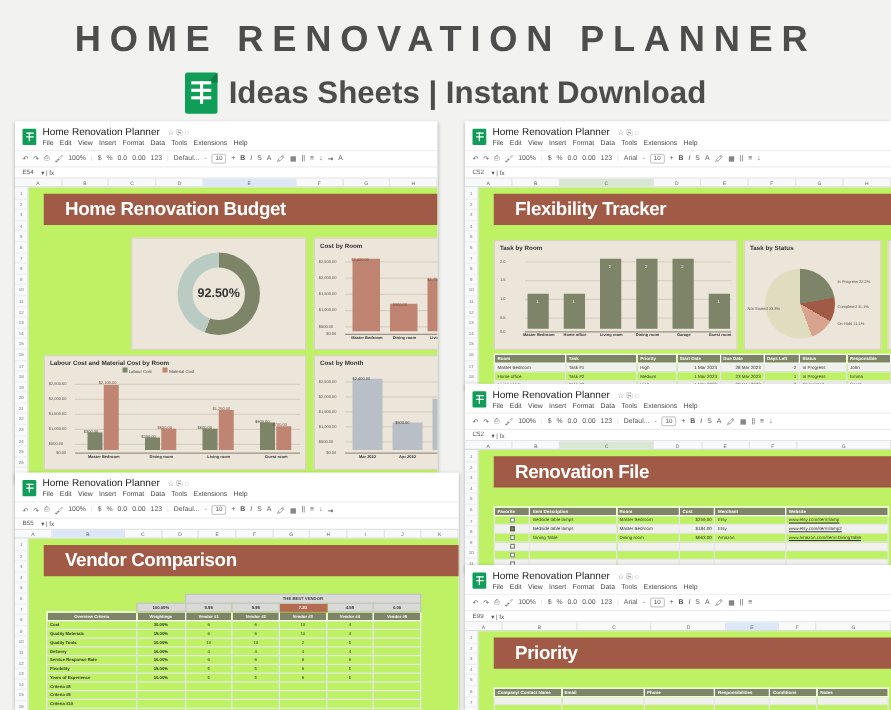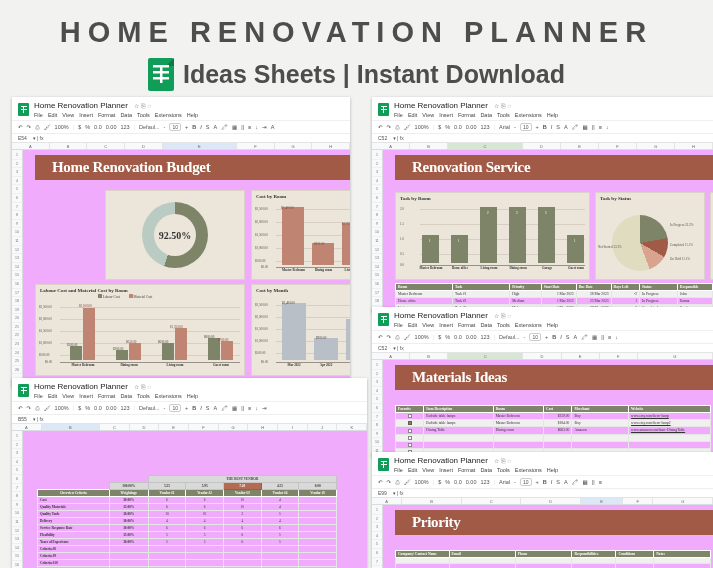--- a/index.html
+++ b/index.html
@@ -66,21 +66,21 @@
     font-size:5px; color:#555;
   }
   .s-colhdr{display:flex; height:7px; background:#f8f9fa; border-bottom:1px solid #dadce0; font-size:4px; color:#666;}
   .s-colhdr span{flex:1; text-align:center; border-right:1px solid #e4e4e4; line-height:7px;}
   .s-colhdr span.sel{background:#d7e7d3;}
   .s-colhdr span.selb{background:#dce8f7;}
   .s-body{display:flex; height:100%;}
   .s-rowhdr{width:11px; background:#f8f9fa; border-right:1px solid #dadce0; flex:none;
     font-size:3.5px; color:#777; padding-top:1px;}
   .s-rowhdr div{height:8.6px; text-align:center; line-height:8.6px; border-bottom:1px solid #f0f0f0;}
-  .s-canvas{flex:1; position:relative; background:#f0abfc;font-family:Liberation Serif, serif;}
+  .s-canvas{flex:1; position:relative; background:#bef264;}
 
   .banner{
     color:#fff; font-weight:700; display:flex; align-items:center;
     padding-left:17px; letter-spacing:-.3px;
   }
 
   
   .card{position:absolute; background:#ece5da; border:1px solid #dcd3c6;}
   .card-title{font-size:5px; font-weight:700; color:#333; padding:3px 0 0 4px;}
   .axis-lbl{position:absolute; font-size:3.2px; color:#555;}
@@ -418,21 +418,21 @@
         <div>12</div>
       <div>13</div>
         <div>14</div>
         <div>15</div>
       <div>16</div>
         <div>17</div>
         <div>18</div>
       <div>19</div>
     </div>
     <div class="s-canvas">
-      <div class="banner" style="position:absolute;left:12px;top:5px;right:0;height:25px;background:#a05a45;font-size:15px;">Renovation Service</div>
+      <div class="banner" style="position:absolute;left:12px;top:5px;right:0;height:25px;background:#a05a45;font-size:15px;">Flexibility Tracker</div>
 
       <div class="card" style="left:12px;top:42px;width:195px;height:88px;">
         <div class="card-title">Task by Room</div>
         <div class="gridline" style="top:16px;"></div>
           <div class="gridline" style="top:31px;"></div>
         <div class="gridline" style="top:46px;"></div>
           <div class="gridline" style="top:61px;"></div>
         <div class="gridline" style="top:72px;background:#9b9287;"></div>
         <div class="axis-lbl" style="left:4px;top:14px;">2.0</div>
         <div class="axis-lbl" style="left:4px;top:29px;">1.5</div>
@@ -606,21 +606,21 @@
         <div>5</div>
         <div>6</div>
       <div>7</div>
         <div>8</div>
         <div>9</div>
       <div>10</div>
         <div>11</div>
         <div>12</div>
     </div>
     <div class="s-canvas">
-      <div class="banner" style="position:absolute;left:12px;top:5px;right:0;height:25px;background:#a05a45;font-size:15px;">Materials Ideas</div>
+      <div class="banner" style="position:absolute;left:12px;top:5px;right:0;height:25px;background:#a05a45;font-size:15px;">Renovation File</div>
       <div style="position:absolute;left:12px;top:45px;right:2px;">
         <table class="grid">
           <thead>
               <tr>
             <th style="width:9%">Favorite</th>
             <th style="width:22%">Item Description</th>
             <th style="width:16%">Room</th>
             <th style="width:9%">Cost</th>
             <th style="width:18%">Merchant</th>
             <th style="width:26%">Website</th>
@@ -761,20 +761,21 @@
         <div>9</div>
       <div>10</div>
         <div>11</div>
         <div>12</div>
       <div>13</div>
         <div>14</div>
         <div>15</div>
       <div>16</div>
     </div>
     <div class="s-canvas">
+      <div class="banner" style="position:absolute;left:12px;top:5px;right:0;height:25px;background:#a05a45;font-size:15px;">Vendor Comparison</div>
 
       <div style="position:absolute;left:14px;top:44px;right:30px;">
         <table class="grid" style="font-size:3.4px">
           <tbody>
               <tr>
             <td style="border:none;background:transparent;width:24%"></td>
             <td style="border:none;background:transparent;width:13%"></td>
             <td colspan="5" style="background:#d9d9d9;text-align:center;font-weight:700;color:#444;border:1px solid #c4c4c4;">THE BEST VENDOR</td>
           </tr>
           <tr>

